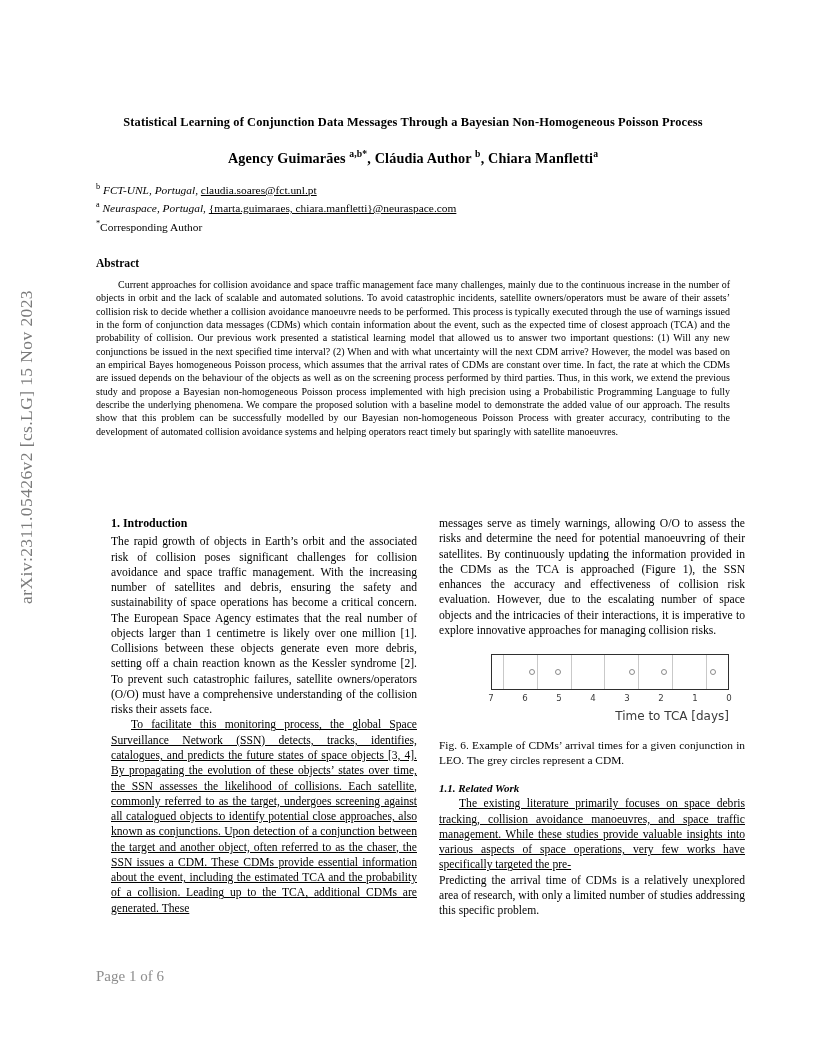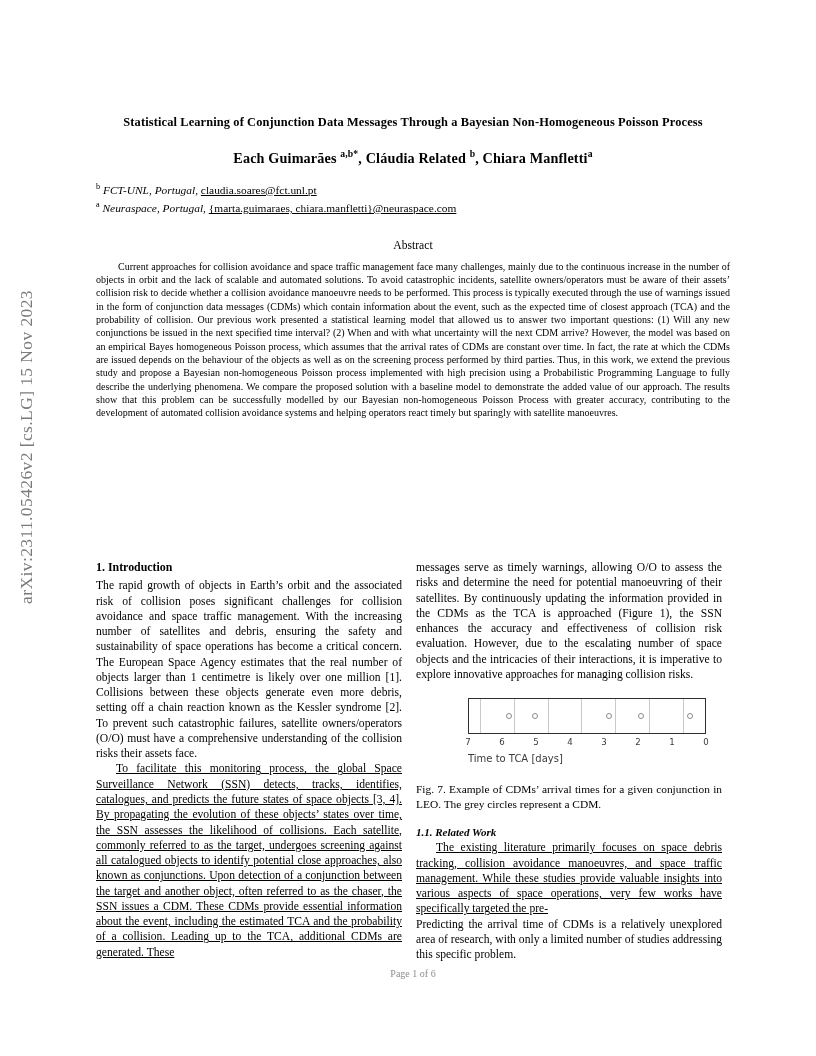--- a/index.html
+++ b/index.html
@@ -67,22 +67,22 @@
   .affils sup { font-size: 0.72em; }
   .affils .inst { font-style: italic; }
   .affils .mail { text-decoration: underline; }
   .corr { margin-top: 1px; font-size: 11.4px; }
   .corr sup { font-size: 0.72em; }
 
   
   .abs-head {
     margin-top: 22px;
     font-size: 11.6px;
-    font-weight: normal;
-    text-align: center;
+    font-weight: bold;
+    text-align: left;
   }
   .abs-body {
     margin-top: 8px;
     font-size: 10px;
     line-height: 1.335;
     text-align: justify;
     text-indent: 22px;
     hyphens: none;
   }
   .keywords {
@@ -90,25 +90,24 @@
     font-size: 11.25px;
     line-height: 1.335;
     text-align: justify;
   }
   .keywords b { font-weight: bold; }
 
   
   .columns {
     position: absolute;
     top: 516px;
-    left: 0;
+    left: 15px;
     width: 634px;
     display: flex;
-    gap: 14px;
-    margin-top: 44px;
+    gap: 22px;
   }
   .col { width: 306px; }
 
   h2.sec {
     font-size: 11.9px;
     font-weight: bold;
     margin: 0 0 4px 0;
     line-height: 1.2;
   }
   h3.subsec {
@@ -168,64 +167,67 @@
     font-family: "DejaVu Sans", "Liberation Sans", sans-serif;
     font-size: 8.6px;
     color: #3a3a3a;
     transform: translateX(-50%);
   }
   .axis-title {
     position: absolute;
     top: 57px;
     left: 52px;
     width: 238px;
-    text-align: left;
+    text-align: right;
     font-family: "DejaVu Sans", "Liberation Sans", sans-serif;
-    font-size: 10px;
+    font-size: 12px;
     color: #3a3a3a;
   }
   .fig-caption {
     margin-top: 8px;
     font-size: 11.4px;
     line-height: 1.32;
     text-align: justify;
   }
 
   
   .footer {
     position: absolute;
     left: 0;
     top: 968px;
     width: 634px;
-    text-align: center;
-    font-size: 10px;
+    text-align: left;
+    font-size: 15px;
     color: #8d8d8d;
   }
 </style>
 </head>
 <body>
 
 <div class="arxiv-stamp">arXiv:2311.05426v2  [cs.LG]  15 Nov 2023</div>
 
 <div class="page">
 
   <div class="title">Statistical Learning of Conjunction Data Messages Through a Bayesian Non-Homogeneous Poisson Process</div>
 
   <div class="authors">
-    <span>Each Guimarães </span><sup>a,b*</sup><span>, </span><span>Cláudia Related </span><sup>b</sup><span>, </span><span>Chiara Manfletti</span><sup>a</sup>
+    <span>Agency Guimarães </span><sup>a,b*</sup><span>, </span><span>Cláudia Author </span><sup>b</sup><span>, </span><span>Chiara Manfletti</span><sup>a</sup>
   </div>
 
   <div class="affils">
     <div class="row">
       <sup>b</sup>
       <span class="inst">FCT-UNL, Portugal</span><span>, </span><span class="mail">claudia.soares@fct.unl.pt</span>
     </div>
     <div class="row">
       <sup>a</sup>
       <span class="inst">Neuraspace, Portugal</span><span>, </span><span class="mail">{marta.guimaraes, chiara.manfletti}@neuraspace.com</span>
+    </div>
+    <div class="corr">
+      <sup>*</sup><span>Corresponding Author</span>
     </div>
   </div>
 
   <div class="abs-head">Abstract</div>
   <div class="abs-body">Current approaches for collision avoidance and space traffic management face many challenges, mainly due to the continuous increase in the number of objects in orbit and the lack of scalable and automated solutions. To avoid catastrophic incidents, satellite owners/operators must be aware of their assets’ collision risk to decide whether a collision avoidance manoeuvre needs to be performed. This process is typically executed through the use of warnings issued in the form of conjunction data messages (CDMs) which contain information about the event, such as the expected time of closest approach (TCA) and the probability of collision. Our previous work presented a statistical learning model that allowed us to answer two important questions: (1) Will any new conjunctions be issued in the next specified time interval? (2) When and with what uncertainty will the next CDM arrive? However, the model was based on an empirical Bayes homogeneous Poisson process, which assumes that the arrival rates of CDMs are constant over time. In fact, the rate at which the CDMs are issued depends on the behaviour of the objects as well as on the screening process performed by third parties. Thus, in this work, we extend the previous study and propose a Bayesian non-homogeneous Poisson process implemented with high precision using a Probabilistic Programming Language to fully describe the underlying phenomena. We compare the proposed solution with a baseline model to demonstrate the added value of our approach. The results show that this problem can be successfully modelled by our Bayesian non-homogeneous Poisson Process with greater accuracy, contributing to the development of automated collision avoidance systems and helping operators react timely but sparingly with satellite manoeuvres.</div>
 
   <div class="columns">
 
     <div class="col">
       <h2 class="sec">1. Introduction</h2>
@@ -258,21 +260,21 @@
           <div class="tick-label" style="left:86px">6</div>
           <div class="tick-label" style="left:120px">5</div>
           <div class="tick-label" style="left:154px">4</div>
           <div class="tick-label" style="left:188px">3</div>
           <div class="tick-label" style="left:222px">2</div>
           <div class="tick-label" style="left:256px">1</div>
           <div class="tick-label" style="left:290px">0</div>
 
           <div class="axis-title">Time to TCA [days]</div>
         </div>
-        <div class="fig-caption">Fig. 7. Example of CDMs’ arrival times for a given conjunction in LEO. The grey circles represent a CDM.</div>
+        <div class="fig-caption">Fig. 6. Example of CDMs’ arrival times for a given conjunction in LEO. The grey circles represent a CDM.</div>
       </div>
 
       <h3 class="subsec" style="margin-top:14px;">1.1. Related Work</h3>
       <p class="body indent">The existing literature primarily focuses on space debris tracking, collision avoidance manoeuvres, and space traffic management. While these studies provide valuable insights into various aspects of space operations, very few works have specifically targeted the pre-</p>
       <p class="body">Predicting the arrival time of CDMs is a relatively unexplored area of research, with only a limited number of studies addressing this specific problem.</p>
     </div>
   </div>
 
   <div class="footer">Page 1 of 6</div>
 

